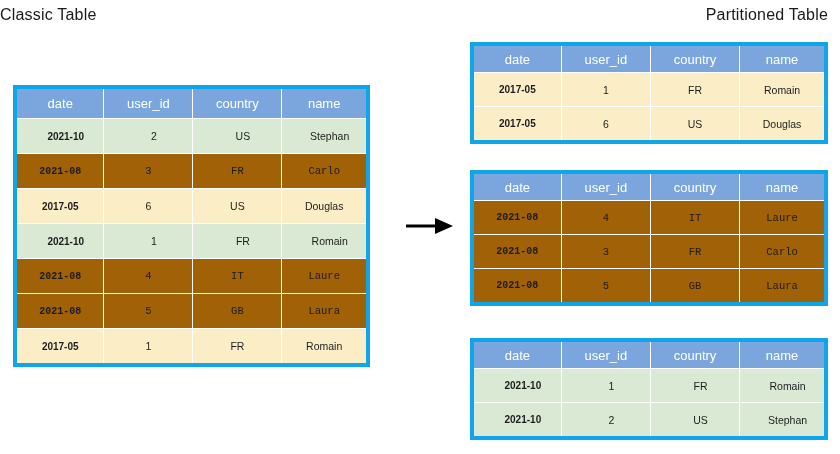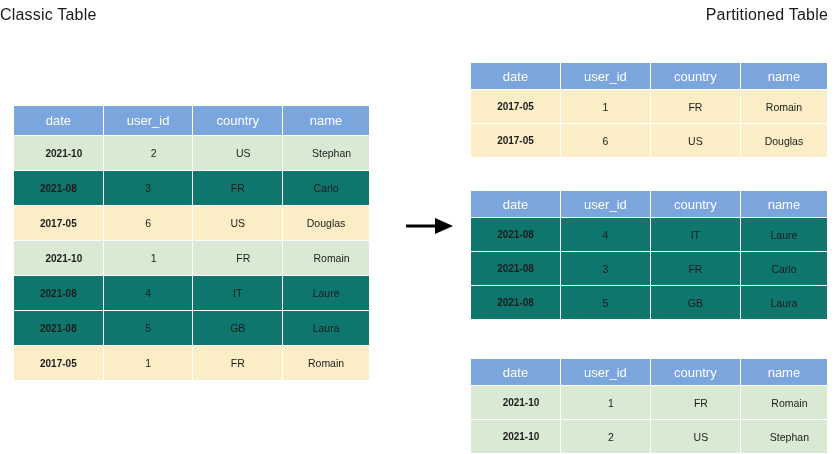--- a/index.html
+++ b/index.html
@@ -26,23 +26,22 @@
     white-space: nowrap;
   }
   #title-classic     { left: 0;   top: 6px;  width: 380px; text-align: left; }
   #title-partitioned { left: 470px; top: 6px; width: 358px; text-align: right; }
 
   
   .tbl {
     position: absolute;
     border-collapse: collapse;
     table-layout: fixed;
-    border: 1px solid #0ea5e9;
+    border: 4px solid #0ea5e9;
     background: #ffffff;
-    margin-top: 20px;
   }
   .tbl th, .tbl td {
     border: 1px solid #ffffff;
     text-align: center;
     vertical-align: middle;
     padding: 0;
   }
   .tbl thead th {
     background: #7ba6dd;
     color: #ffffff;
@@ -55,21 +54,21 @@
     color: #1c1c1c;
     border-color: #ffffff;
   }
   .tbl tbody td.c-date {
     font-weight: bold;
     font-size: 10px;
   }
 
   
   .r-green  td { background: #d9e9d4; padding-left: 11px; }
-  .r-pink   td { background: #0f766e; }
+  .r-pink   td { background: #a16207; font-family: Liberation Mono, monospace; }
   .r-yellow td { background: #fbeec6; }
 
   
   #classic-table {
     left: 13px;
     top: 85px;
     width: 357px;
   }
   #classic-table thead th { height: 29px; }
   #classic-table tbody td { height: 34px; }

